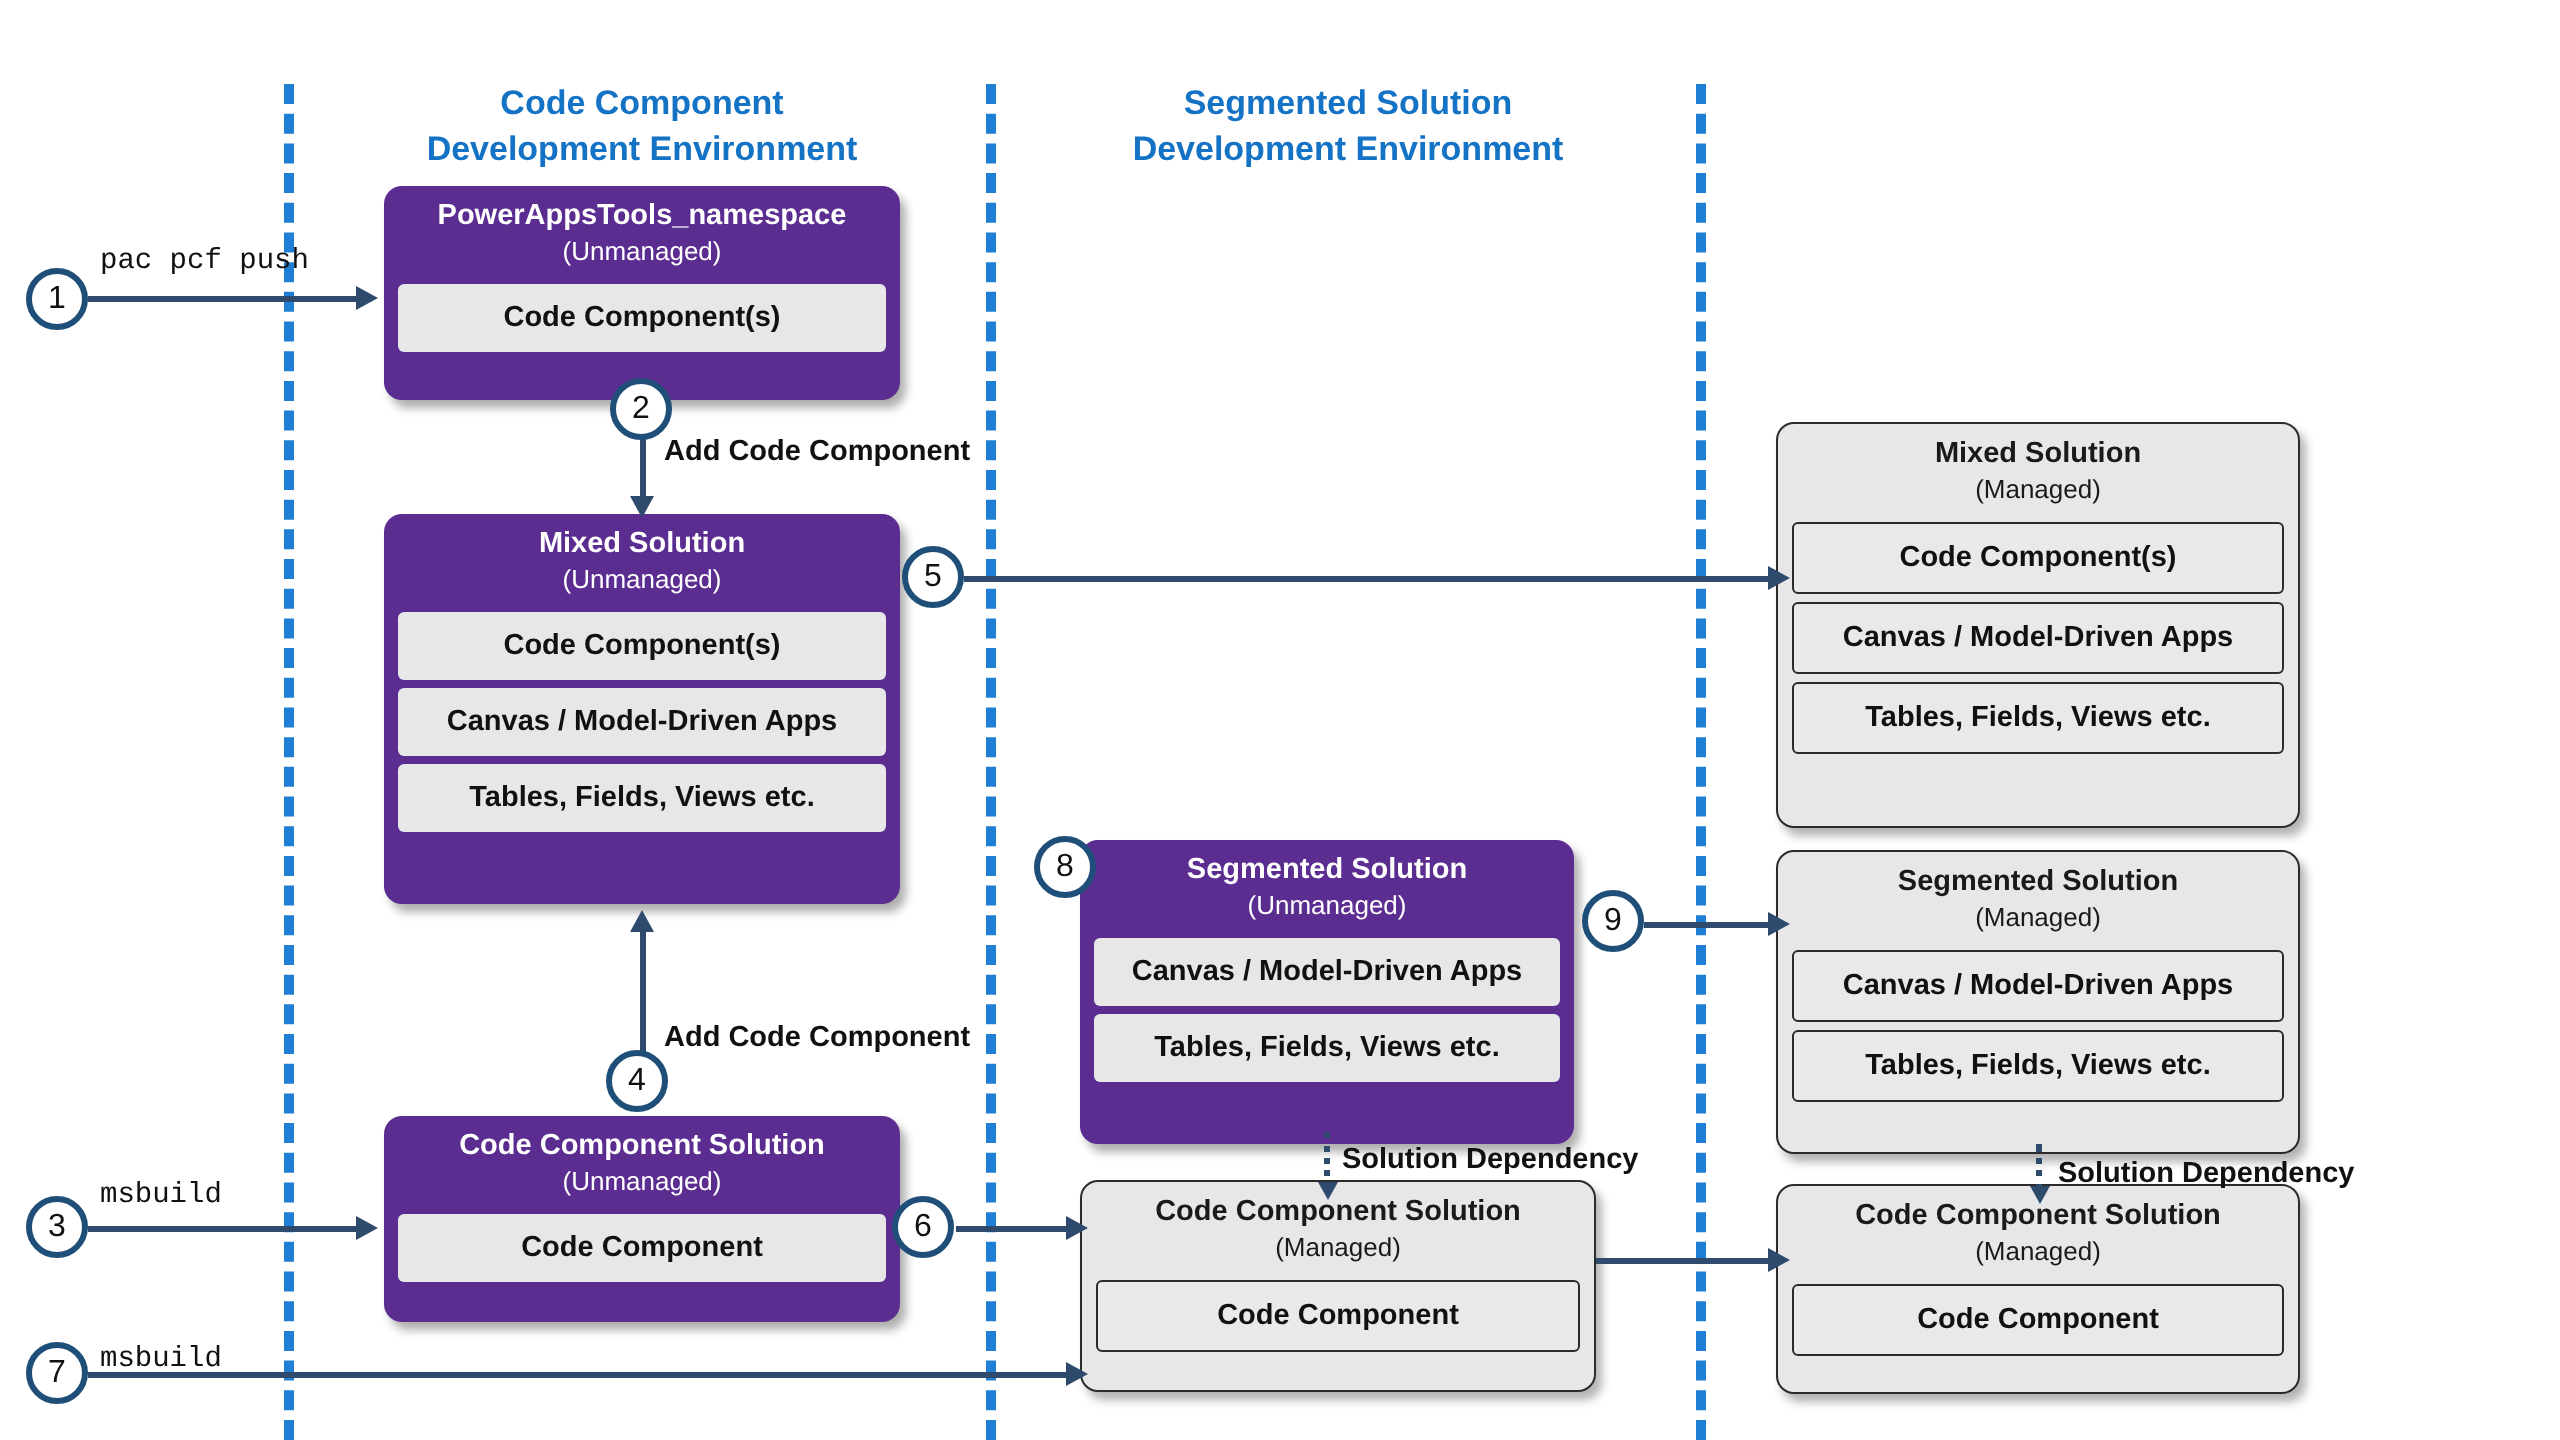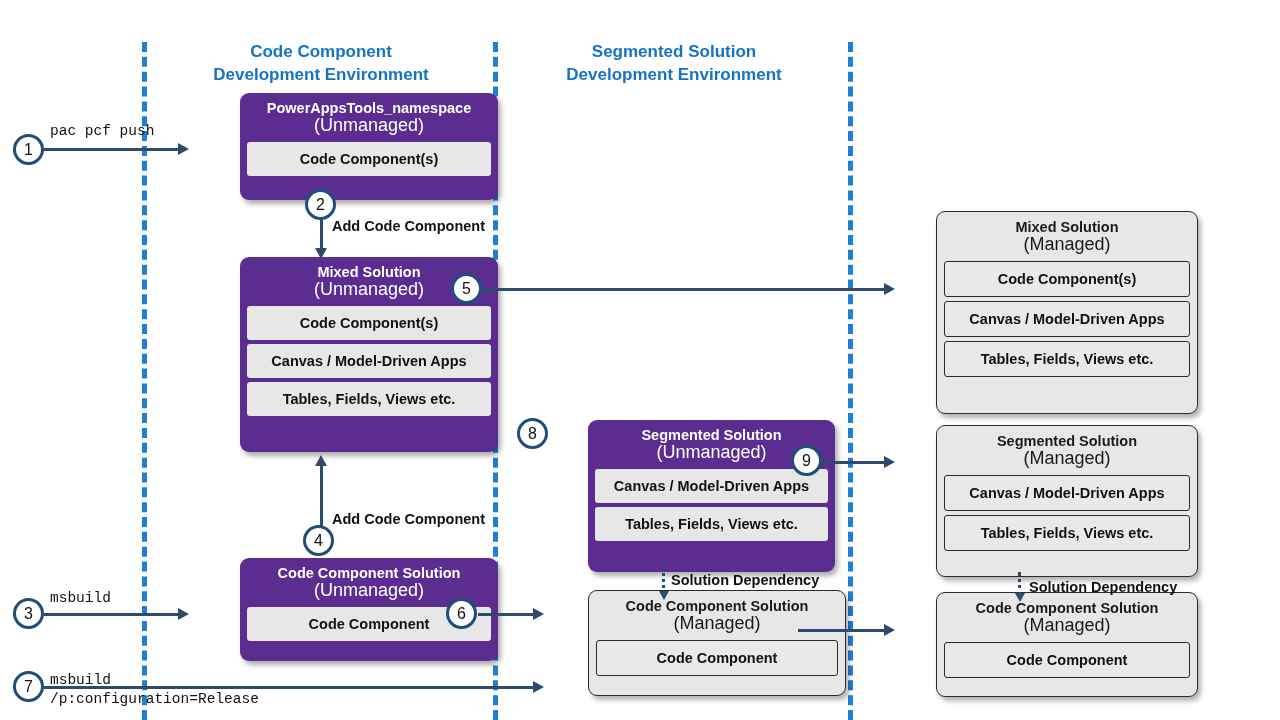--- a/index.html
+++ b/index.html
@@ -11,31 +11,31 @@
     font-family:"Liberation Sans",sans-serif;font-weight:700;font-size:17px;line-height:23px;
     white-space:pre-line;
   }
 
   .divider{
     position:absolute;width:0;border-left:5px dashed #1F7FD4;
     top:42px;height:678px;
   }
 
   
-  .sol{position:absolute;border-radius:9px;box-sizing:border-box;margin-left:48px;}
+  .sol{position:absolute;border-radius:9px;box-sizing:border-box;}
   .sol.unmanaged{background:#5C2D91;box-shadow:3px 4px 5px rgba(0,0,0,.32);}
   .sol.managed{background:#E7E7E7;border:1px solid #2b2b2b;box-shadow:3px 4px 5px rgba(0,0,0,.30);}
 
   .sol-title{
     text-align:center;padding-top:7px;line-height:17px;
     font-size:14.5px;font-weight:700;
   }
   .sol.unmanaged .sol-title{color:#ffffff;}
   .sol.managed .sol-title{color:#1a1a1a;font-weight:700;}
-  .sol-title .sub{display:block;font-size:18px;font-weight:400;}
+  .sol-title .sub{display:block;font-size:13px;font-weight:400;}
   .sol.unmanaged .sol-title .sub{font-weight:400;}
 
   .items{padding:4px 7px 7px 7px;}
   .item{
     background:#E7E7E7;border-radius:3px;text-align:center;
     font-size:14.5px;font-weight:700;color:#111;
     padding:9px 4px;margin-top:4px;box-sizing:border-box;
   }
   .sol.unmanaged .item{border:none;}
   .sol.managed .item{border:1px solid #2b2b2b;background:#E9E9E9;}
@@ -142,21 +142,20 @@
       <span class="sub">(Unmanaged)</span>
     </div>
     <div class="items">
       <div class="item">Code Component</div>
     </div>
   </div>
 
   <div class="hline" style="left:44px;top:686px;width:490px;"></div>
   <div class="arrowR" style="left:533px;top:681px;"></div>
   <div class="cmd" style="left:50px;top:671px;">msbuild</div>
-  <div class="cmd" style="left:50px;top:690px;">/p:configuration=Release</div>
   <div class="badge" style="left:13px;top:671px;">7</div>
 
   <div class="hline" style="left:482px;top:288px;width:408px;"></div>
   <div class="arrowR" style="left:884px;top:283px;"></div>
   <div class="badge" style="left:451px;top:273px;">5</div>
 
   <div class="sol unmanaged" style="left:540px;top:420px;width:247px;height:152px;">
     <div class="sol-title">
       <span>Segmented Solution</span>
       <span class="sub">(Unmanaged)</span>

